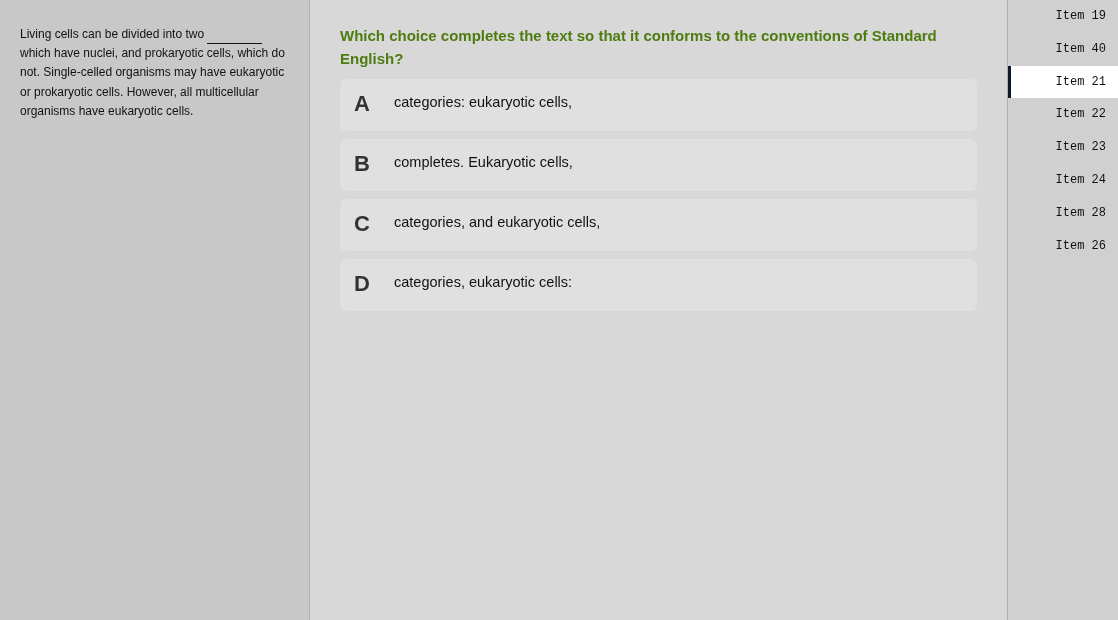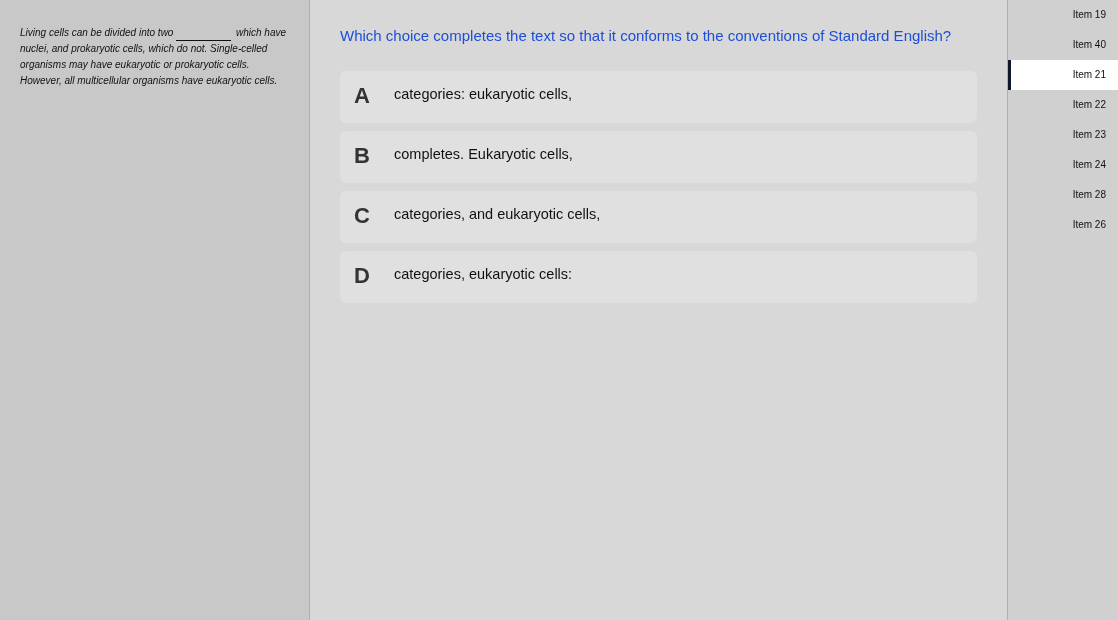--- a/index.html
+++ b/index.html
@@ -26,24 +26,23 @@
     
     .passage-panel {
       width: 310px;
       min-width: 310px;
       background-color: #c8c8c8;
       padding: 24px 20px;
       border-right: 1px solid #b0b0b0;
     }
 
     .passage-text {
-      font-size: 10px;
+      font-size: 12px;
       line-height: 1.6;
       color: #111;
-      font-style: italic;
     }
 
     .passage-blank {
       display: inline-block;
       width: 55px;
       border-bottom: 1.5px solid #111;
       vertical-align: bottom;
       margin-right: 2px;
     }
 
@@ -52,23 +51,23 @@
       flex: 1;
       background-color: #d8d8d8;
       padding: 24px 30px;
       border-right: 1px solid #b0b0b0;
       overflow-y: auto;
     }
 
     .question-text {
       font-size: 15px;
       line-height: 1.55;
-      color: #1d4ed8;
-      margin-bottom: 24px;
-      font-weight: normal;
+      color: #4d7c0f;
+      margin-bottom: 8px;
+      font-weight: bold;
     }
 
     .answer-options {
       display: flex;
       flex-direction: column;
       gap: 8px;
     }
 
     .answer-option {
       display: flex;
@@ -105,26 +104,27 @@
       display: flex;
       flex-direction: column;
       align-items: flex-end;
       padding-top: 0;
     }
 
     .nav-item {
       width: 100%;
       padding: 8px 12px;
       text-align: right;
-      font-size: 10px;
+      font-size: 12px;
       color: #111;
       cursor: pointer;
       background-color: transparent;
       border: none;
       line-height: 1.4;
+      font-family: Liberation Mono, monospace;
     }
 
     .nav-item.current {
       background-color: #fff;
       border-left: 3px solid #0f172a;
     }
   </style>
 </head>
 <body>
 

